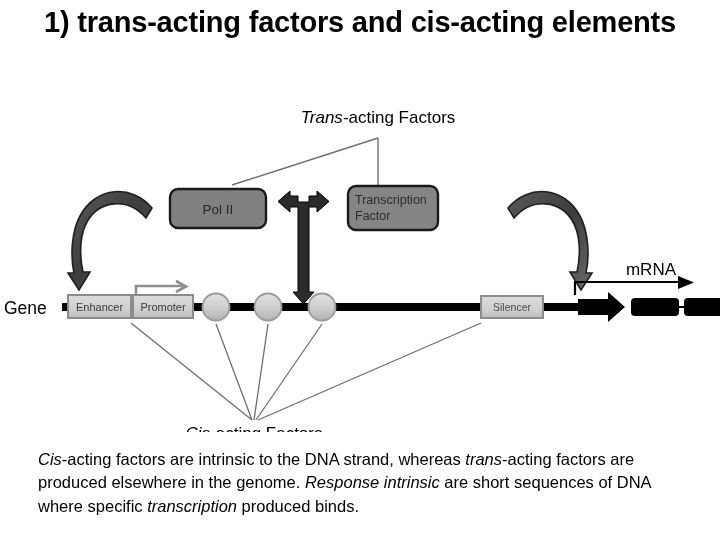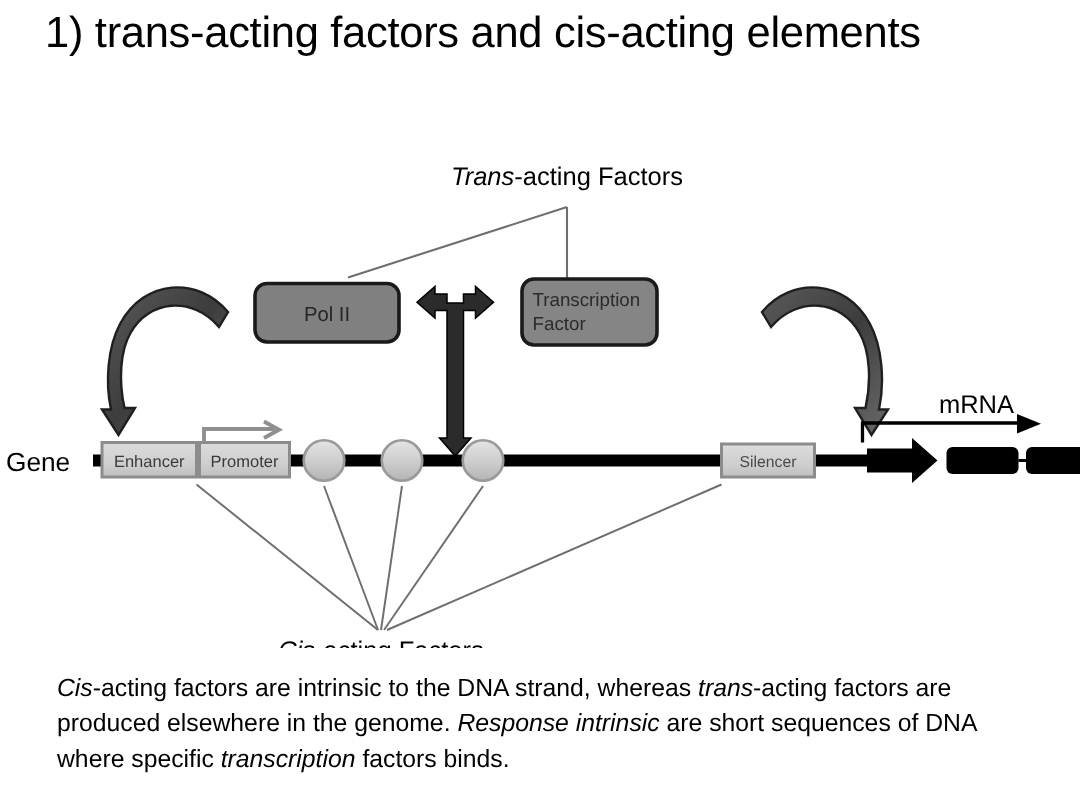--- a/index.html
+++ b/index.html
@@ -15,23 +15,24 @@
     font-family: "Liberation Sans", sans-serif;
     color: #000000;
   }
 
   
   #slide-title {
     position: absolute;
     top: 6px;
     left: 30px;
     width: 660px;
+    text-align: center;
     font-size: 29px;
     line-height: 1.14;
-    font-weight: normal;
+    font-weight: bold;
     letter-spacing: -0.2px;
     color: #000;
   }
 
   
   #figure {
     position: absolute;
     top: 96px;
     left: 0;
     width: 648px;
@@ -183,14 +184,14 @@
     </g>
 
     <text x="254" y="315" text-anchor="middle" class="txt-label" font-size="17" fill="#000" transform="translate(0,28)">
       <tspan font-style="italic">Cis</tspan><tspan>-acting Factors</tspan>
     </text>
 
   </svg>
 </div>
 
 <div id="caption" class="txt-label">
-  <span class="it">Cis</span><span>-acting factors are intrinsic to the DNA strand, whereas </span><span class="it">trans</span><span>-acting factors are produced elsewhere in the genome. </span><span class="it">Response intrinsic</span><span> are short sequences of DNA where specific </span><span class="it">transcription</span><span> factors binds.</span>
+  <span class="it">Cis</span><span>-acting factors are intrinsic to the DNA strand, whereas </span><span class="it">trans</span><span>-acting factors are produced elsewhere in the genome. </span><span class="it">Response intrinsic</span><span> are short sequences of DNA where specific </span><span class="it">transcription</span><span> produced binds.</span>
 </div>
 
 </body></html>

